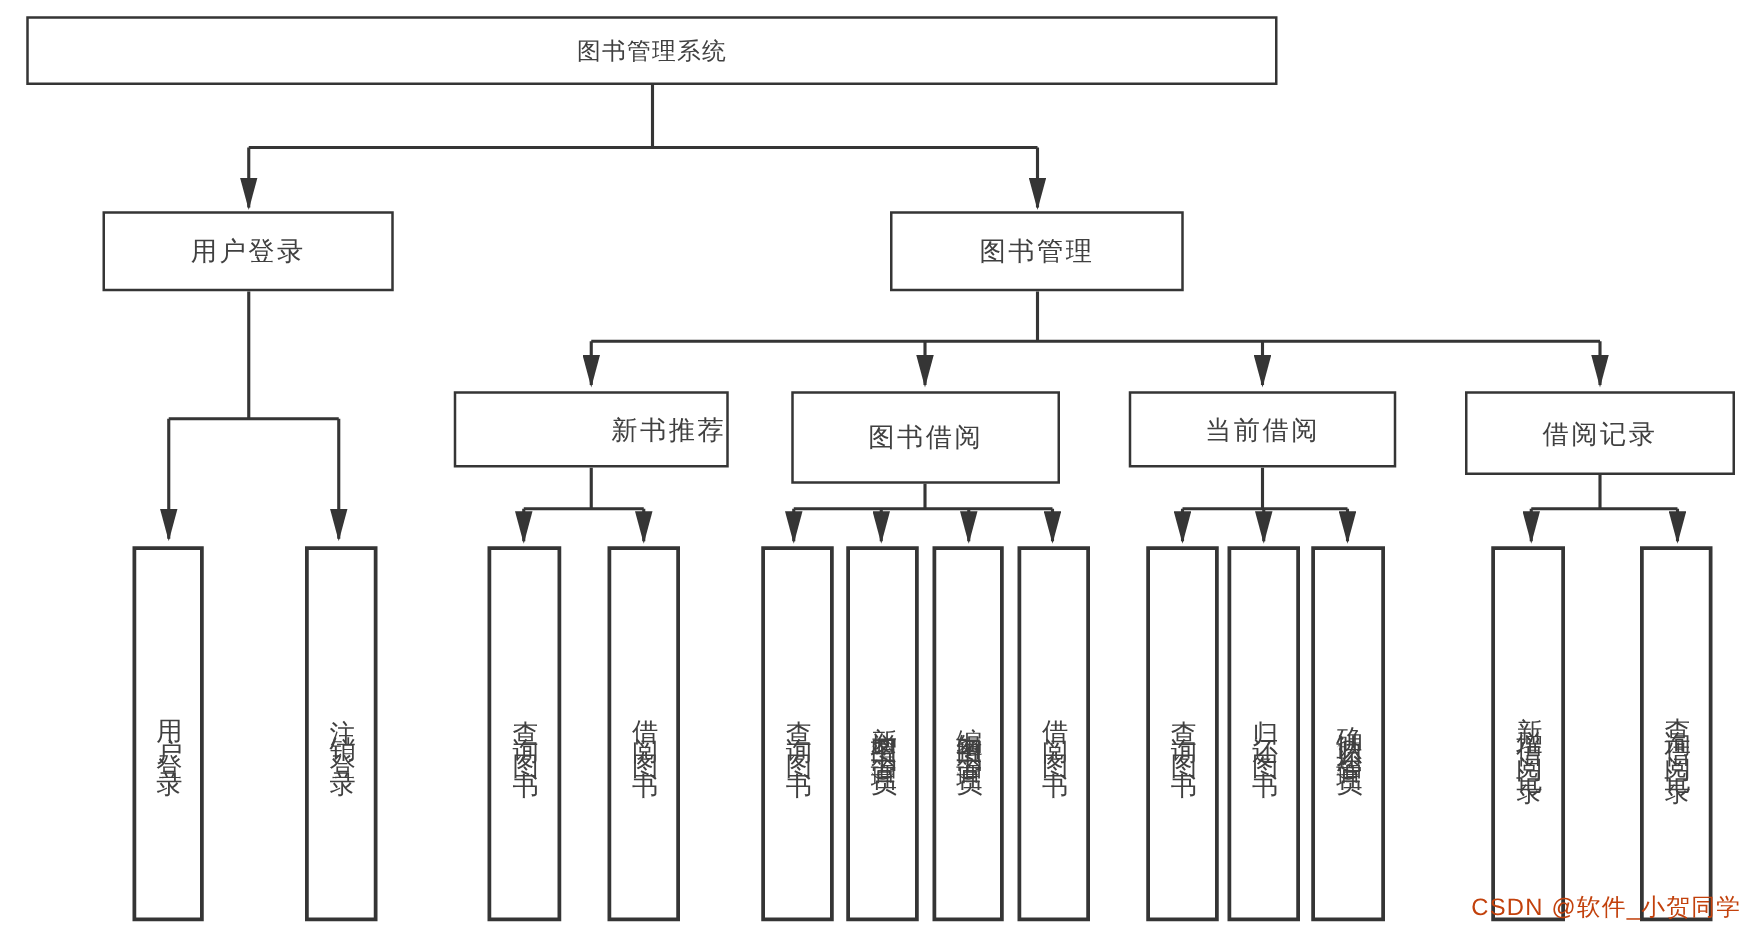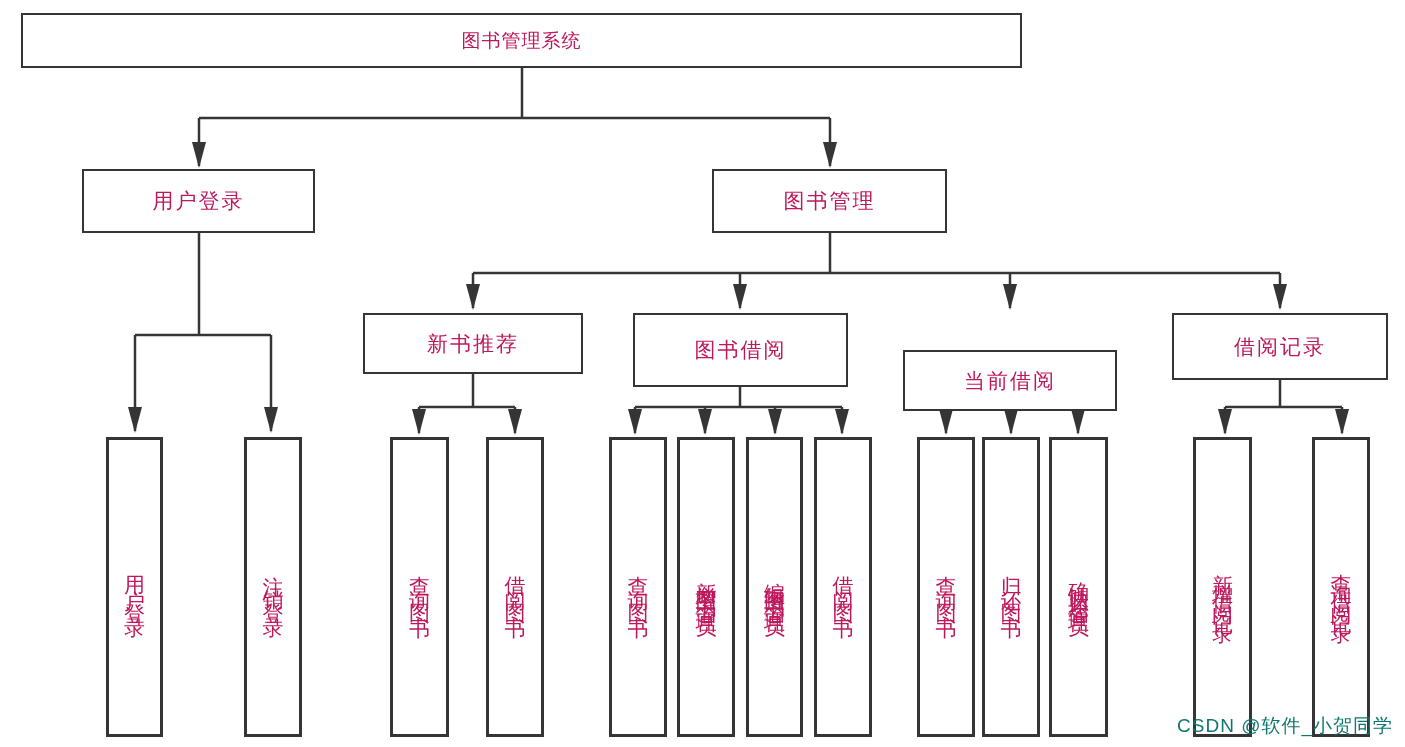--- a/index.html
+++ b/index.html
@@ -10,39 +10,39 @@
     font-family:"Liberation Sans","DejaVu Sans",sans-serif;
     overflow:hidden;
   }
   .connector-layer{position:absolute;left:0;top:0;width:1405px;height:747px;}
   .node{
     position:absolute;
     box-sizing:border-box;
     background:#ffffff;
     border:2.5px solid #353535;
     display:flex;align-items:center;justify-content:center;
-    color:#be185d;
+    color:#404040;
   }
   .node.root{font-size:19px;letter-spacing:1px;}
   .node.hbox{font-size:21px;letter-spacing:2px;}
   .node.leaf{border-width:3px;}
   .node.leaf span{
     writing-mode:vertical-rl;
     text-orientation:mixed;
     font-size:21px;
     line-height:1.15;
   }
   .ls-lg span{letter-spacing:14px;}
   .ls-md span{letter-spacing:10px;}
   .ls-sm span{letter-spacing:5px;}
   .watermark{
     position:absolute;
     right:12px;bottom:8px;
     font-size:19px;
-    color:#0f766e;
+    color:#c2410c;
     letter-spacing:1px;
     white-space:nowrap;
   }
 </style>
 </head>
 <body>
 
 <div class="canvas">
 
   <svg class="connector-layer" viewBox="0 0 1405 747" xmlns="http://www.w3.org/2000/svg">
@@ -89,27 +89,27 @@
     <span>图书管理系统</span>
   </div>
 
   <div class="node hbox" style="left:82px;top:169px;width:233px;height:64px;">
     <span>用户登录</span>
   </div>
   <div class="node hbox" style="left:712px;top:169px;width:235px;height:64px;">
     <span>图书管理</span>
   </div>
 
-  <div class="node hbox" style="left:363px;top:313px;width:220px;height:61px;">
+  <div class="node hbox" style="left:363px;top:313px;width:220px;height:61px;justify-content:flex-end;">
     <span>新书推荐</span>
   </div>
   <div class="node hbox" style="left:633px;top:313px;width:215px;height:74px;">
     <span>图书借阅</span>
   </div>
-  <div class="node hbox" style="left:903px;top:313px;width:214px;height:61px;margin-top:37px;">
+  <div class="node hbox" style="left:903px;top:313px;width:214px;height:61px;">
     <span>当前借阅</span>
   </div>
   <div class="node hbox" style="left:1172px;top:313px;width:216px;height:67px;">
     <span>借阅记录</span>
   </div>
 
   <div class="node leaf ls-lg" style="left:106px;top:437px;width:57px;height:300px;">
     <span>用户登录</span>
   </div>
   <div class="node leaf ls-lg" style="left:244px;top:437px;width:58px;height:300px;">

